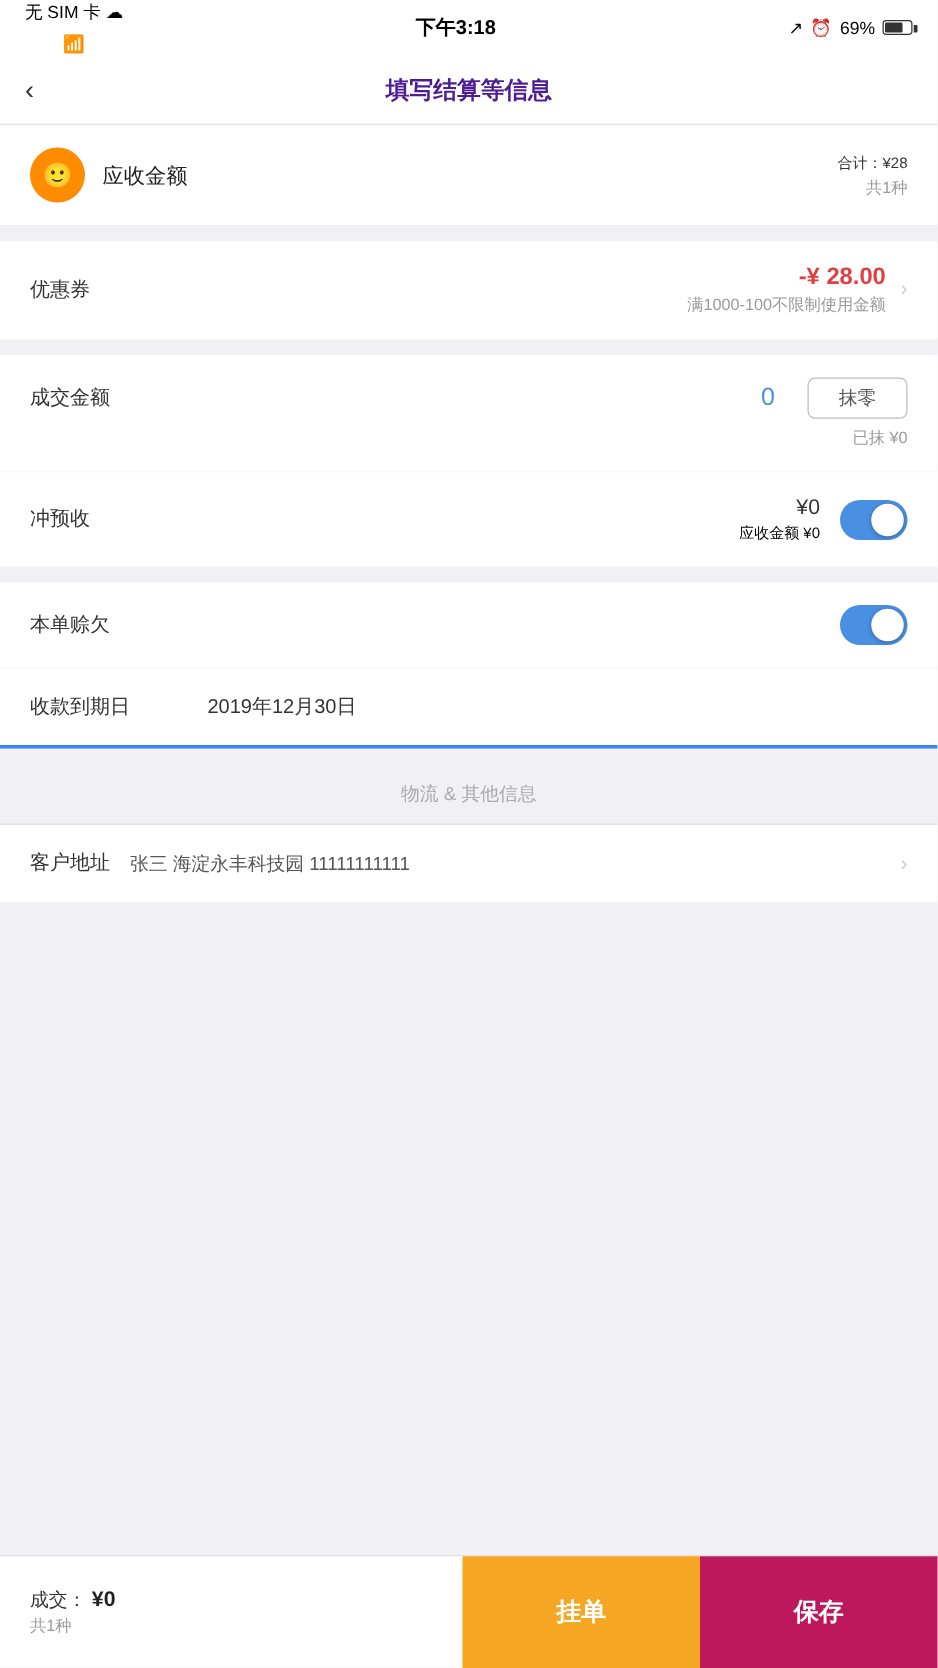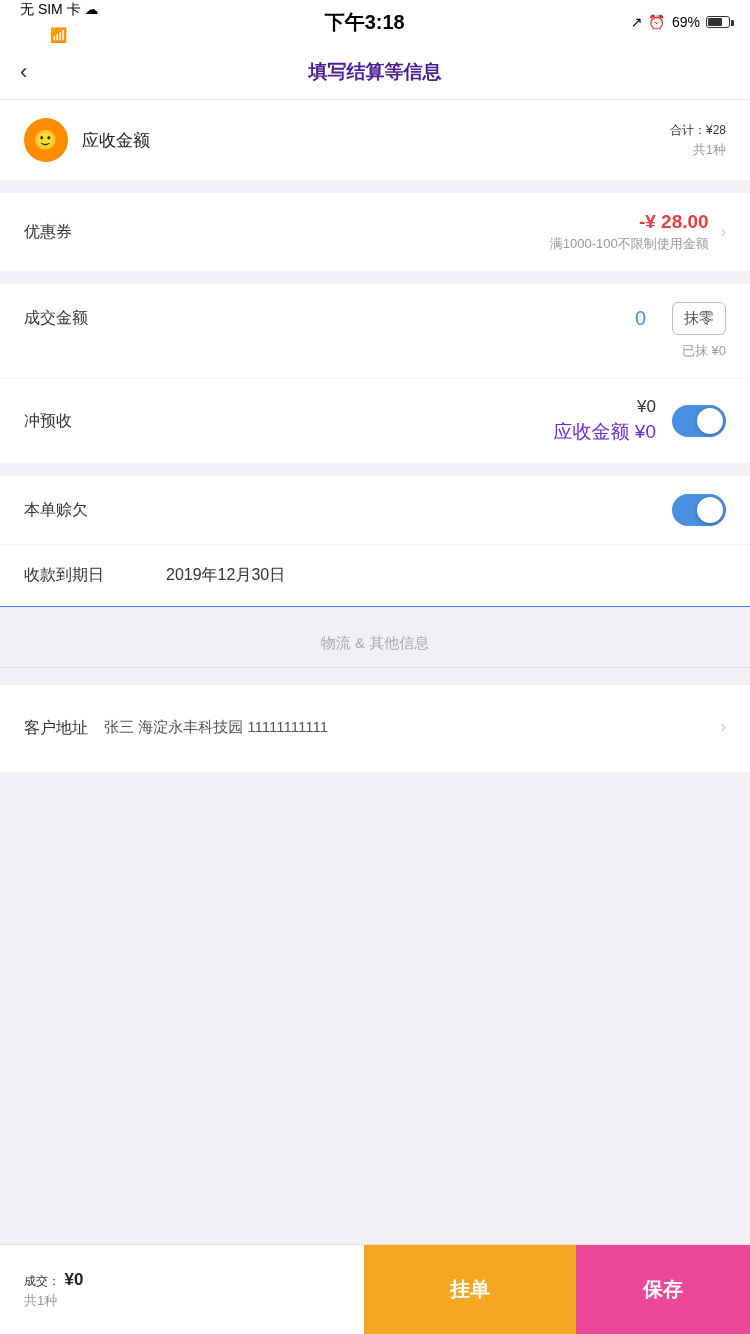--- a/index.html
+++ b/index.html
@@ -18,21 +18,21 @@
       background: #fff;
       height: 44px;
       display: flex;
       align-items: center;
       justify-content: space-between;
       padding: 0 20px;
       font-size: 15px;
       font-weight: 500;
     }
     .status-left { display: flex; align-items: center; gap: 8px; font-size: 14px; flex-direction: column; }
-    .status-center { font-size: 20px; font-weight: 600; }
+    .status-center { font-size: 16px; font-weight: 600; }
     .status-right { display: flex; align-items: center; gap: 6px; font-size: 14px; }
     .battery-bar {
       width: 24px; height: 12px; border: 1.5px solid #333; border-radius: 3px; position: relative; display: inline-block;
     }
     .battery-bar::after {
       content: ''; position: absolute; right: -5px; top: 3px; width: 3px; height: 6px; background: #333; border-radius: 0 1px 1px 0;
     }
     .battery-fill {
       position: absolute; left: 1px; top: 1px; height: 8px; width: 65%; background: #333; border-radius: 1px;
     }
@@ -119,21 +119,21 @@
     
     .amount-input-value {
       font-size: 20px;
       color: #4a90e2;
       font-weight: 500;
       margin-right: 14px;
     }
     .round-off-btn {
       border: 1px solid #bbb;
       border-radius: 6px;
-      padding: 6px 11px;
+      padding: 6px 24px;
       font-size: 15px;
       color: #555;
       background: #fff;
       cursor: pointer;
     }
     .already-rounded {
       font-size: 13px;
       color: #999;
       text-align: left;
     }
@@ -148,21 +148,21 @@
       top: 3px; right: 3px;
       width: 26px; height: 26px;
       border-radius: 13px;
       background: #fff;
       box-shadow: 0 1px 4px rgba(0,0,0,0.3);
     }
 
     
     .prepay-right { text-align: right; }
     .prepay-amount { font-size: 17px; font-weight: 500; color: #333; }
-    .prepay-receivable { font-size: 19px; color: #6d28d9; margin-top: 2px; text-align: right; }
+    .prepay-receivable { font-size: 12px; color: #000000; margin-top: 2px; text-align: right; }
 
     
     .sub-section {
       height: 48px;
       background: #f0f0f5;
       display: flex;
       align-items: center;
       justify-content: center;
     }
     .sub-section-label {
@@ -170,35 +170,34 @@
       color: #aaa;
     }
 
     
     .due-date-row {
       background: #fff;
       padding: 20px 24px;
       display: flex;
       align-items: center;
       gap: 16px;
-      border-bottom: 1px solid #3b82f6;
+      border-bottom: 3px solid #3b82f6;
     }
     .due-date-label { font-size: 16px; color: #333; }
     .due-date-value { font-size: 16px; color: #333; margin-left: 46px; }
 
     
     .address-row {
       background: #fff;
-      padding: 33px 24px;
-      display: flex;
-      align-items: flex-start;
+      padding: 20px 24px;
+      display: flex;
+      align-items: flex-end;
       justify-content: space-between;
       border-bottom: 1px solid #f5f5f5;
       cursor: pointer;
-      margin-top: 17px;
     }
     .address-label { font-size: 16px; color: #333; flex-shrink: 0; margin-right: 16px; }
     .address-value { font-size: 15px; color: #555; flex: 1; }
     .address-chevron { color: #ccc; font-size: 16px; }
 
     
     .bottom-bar {
       position: fixed;
       bottom: 0;
       left: 0;
@@ -206,38 +205,38 @@
       height: 90px;
       background: #fff;
       display: flex;
       align-items: center;
       border-top: 1px solid #e0e0e0;
     }
     .bottom-info {
       flex: 1;
       padding: 0 24px;
     }
-    .bottom-deal { font-size: 12px; color: #333; }
+    .bottom-deal { font-size: 15px; color: #333; }
     .bottom-deal-amount { font-size: 17px; font-weight: 600; color: #222; }
     .bottom-count { font-size: 13px; color: #999; margin-top: 2px; }
     .btn-hold {
-      width: 212px;
+      width: 190px;
       height: 90px;
       background: #f5a623;
       border: none;
       font-size: 20px;
       font-weight: 600;
       color: #fff;
       cursor: pointer;
       display: flex; align-items: center; justify-content: center;
     }
     .btn-save {
-      width: 174px;
+      width: 190px;
       height: 90px;
-      background: #ec4899;
+      background: #be185d;
       border: none;
       font-size: 20px;
       font-weight: 600;
       color: #fff;
       cursor: pointer;
       display: flex; align-items: center; justify-content: center;
     }
   </style>
 </head>
 <body>

